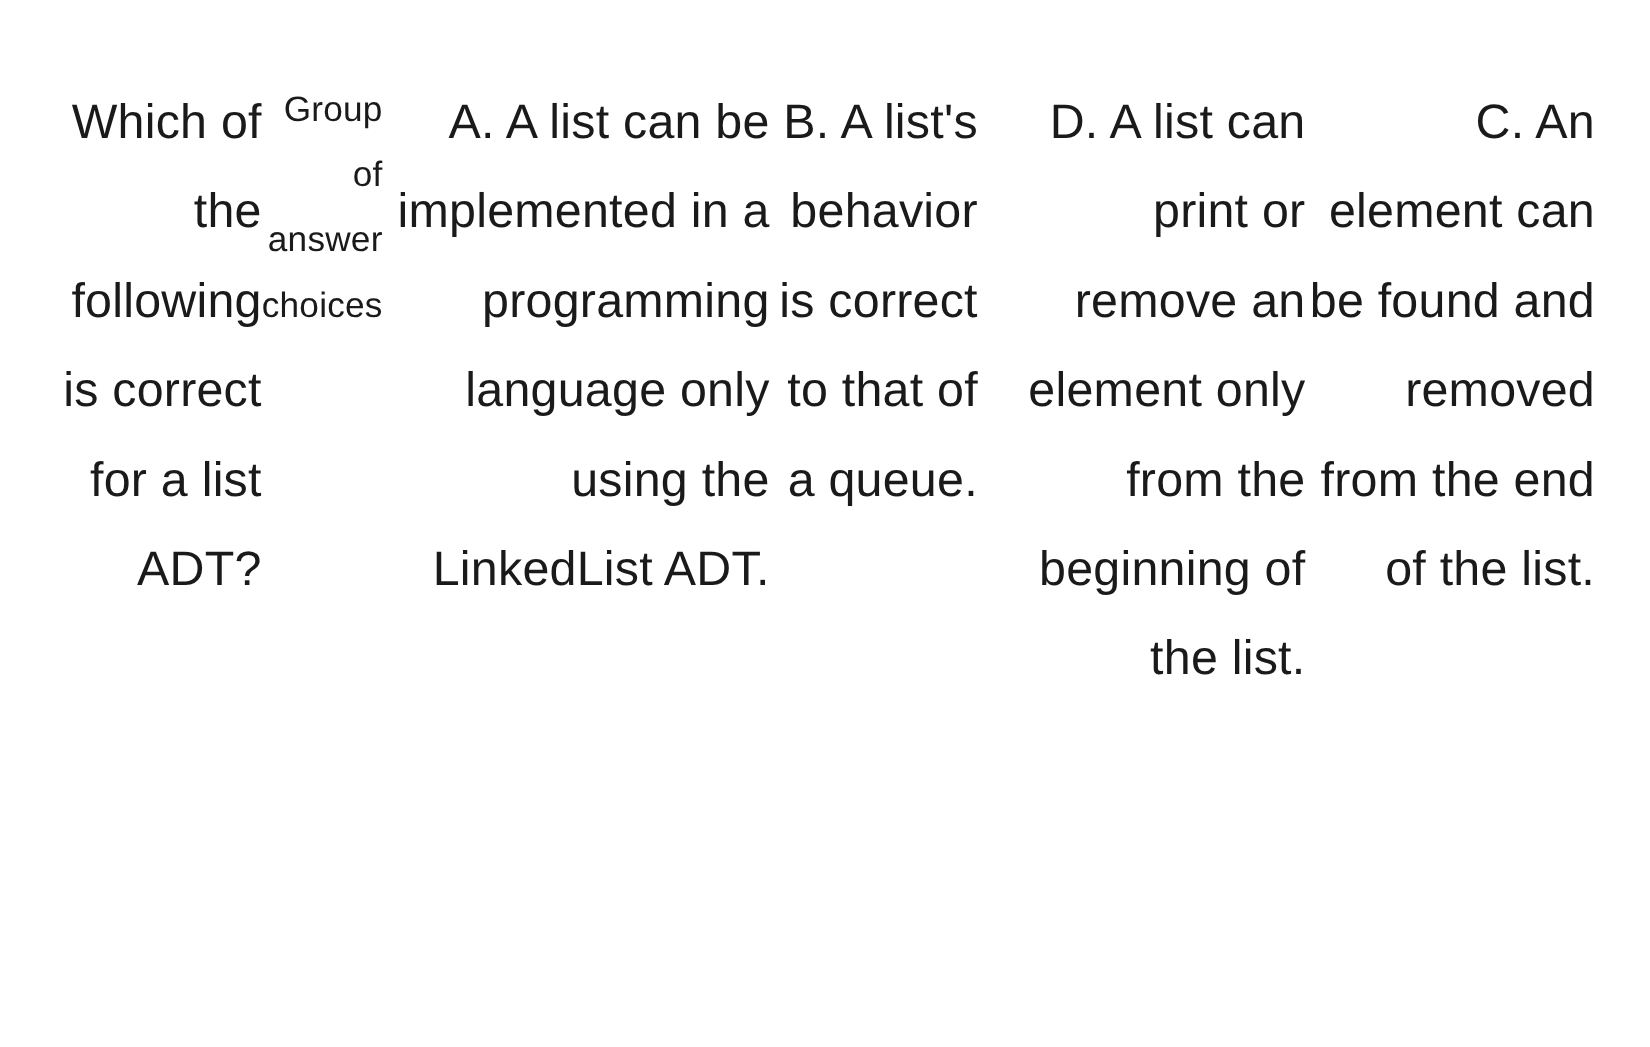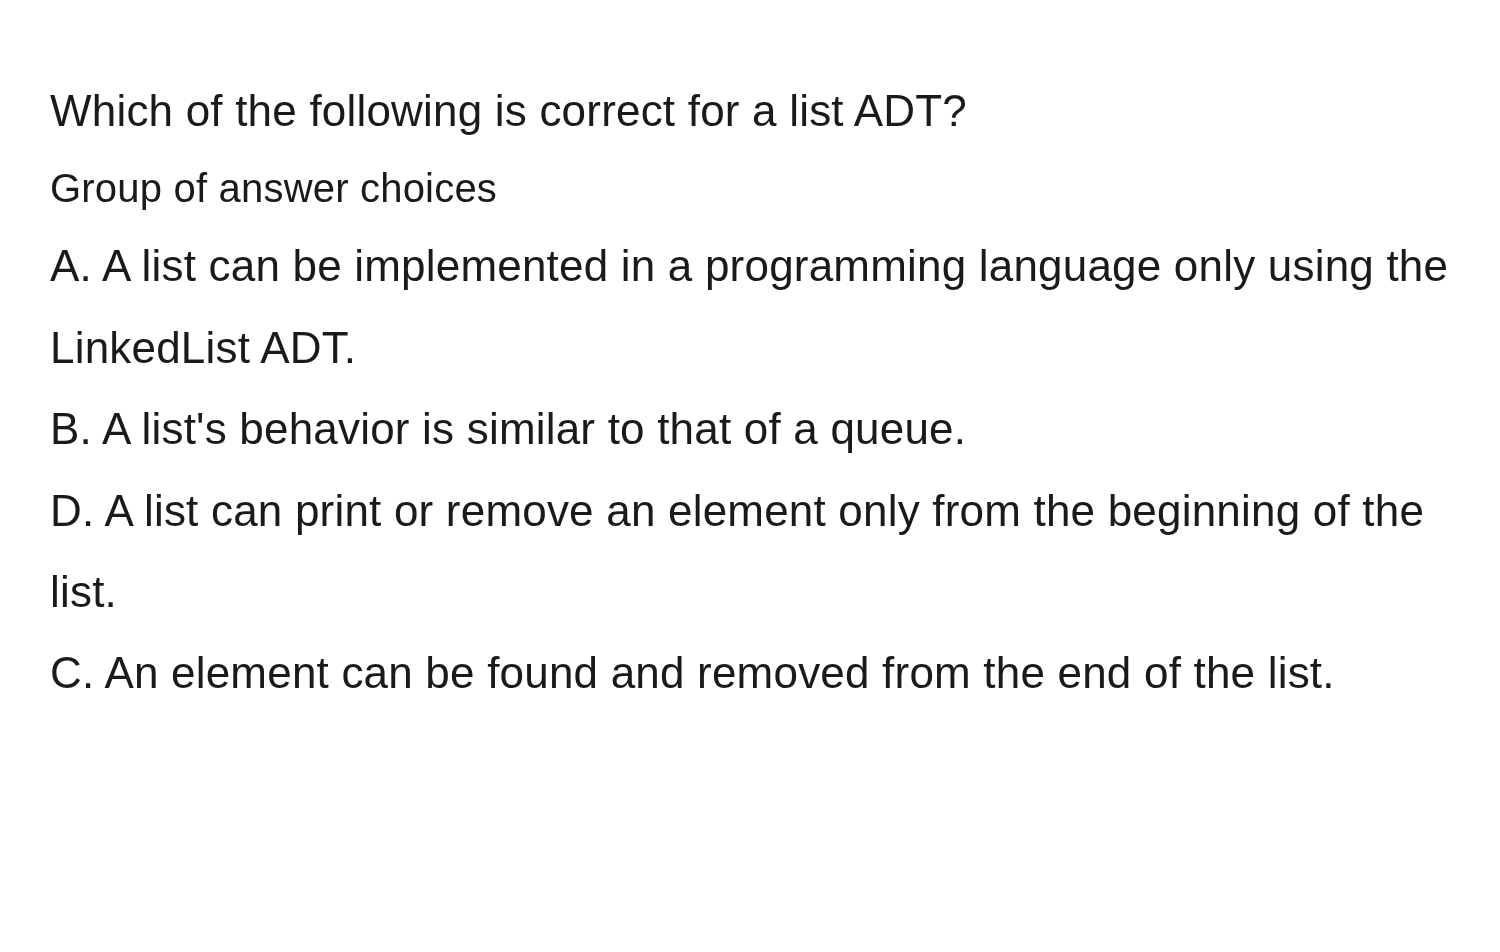--- a/index.html
+++ b/index.html
@@ -10,44 +10,45 @@
     body {
       width: 1500px;
       height: 952px;
       background: #ffffff;
       font-family: -apple-system, BlinkMacSystemFont, "Segoe UI", Helvetica, Arial, sans-serif;
       color: #1a1a1a;
       padding: 70px 50px 50px 50px;
     }
     .content {
       display: flex;
-      flex-direction: column;
+      flex-direction: row;
+      text-align: right;
     }
     .question-line {
       font-size: 44px;
       font-weight: 400;
       line-height: 1.85;
       letter-spacing: 0.2px;
     }
     .sub-line {
-      font-size: 40px;
+      font-size: 32px;
       font-weight: 400;
       line-height: 1.85;
       letter-spacing: 0.2px;
     }
     .choice {
       font-size: 44px;
       font-weight: 400;
       line-height: 1.85;
       letter-spacing: 0.2px;
     }
   </style>
 </head>
 <body>
 
 <div class="content">
   <div class="question-line">Which of the following is correct for a list ADT?</div>
   <div class="sub-line">Group of answer choices</div>
   <div class="choice">A. A list can be implemented in a programming language only using the LinkedList ADT.</div>
-  <div class="choice">B. A list's behavior is similar to that of a queue.</div>
+  <div class="choice">B. A list's behavior is correct to that of a queue.</div>
   <div class="choice">D. A list can print or remove an element only from the beginning of the list.</div>
   <div class="choice">C. An element can be found and removed from the end of the list.</div>
 </div>
 
 </body></html>

